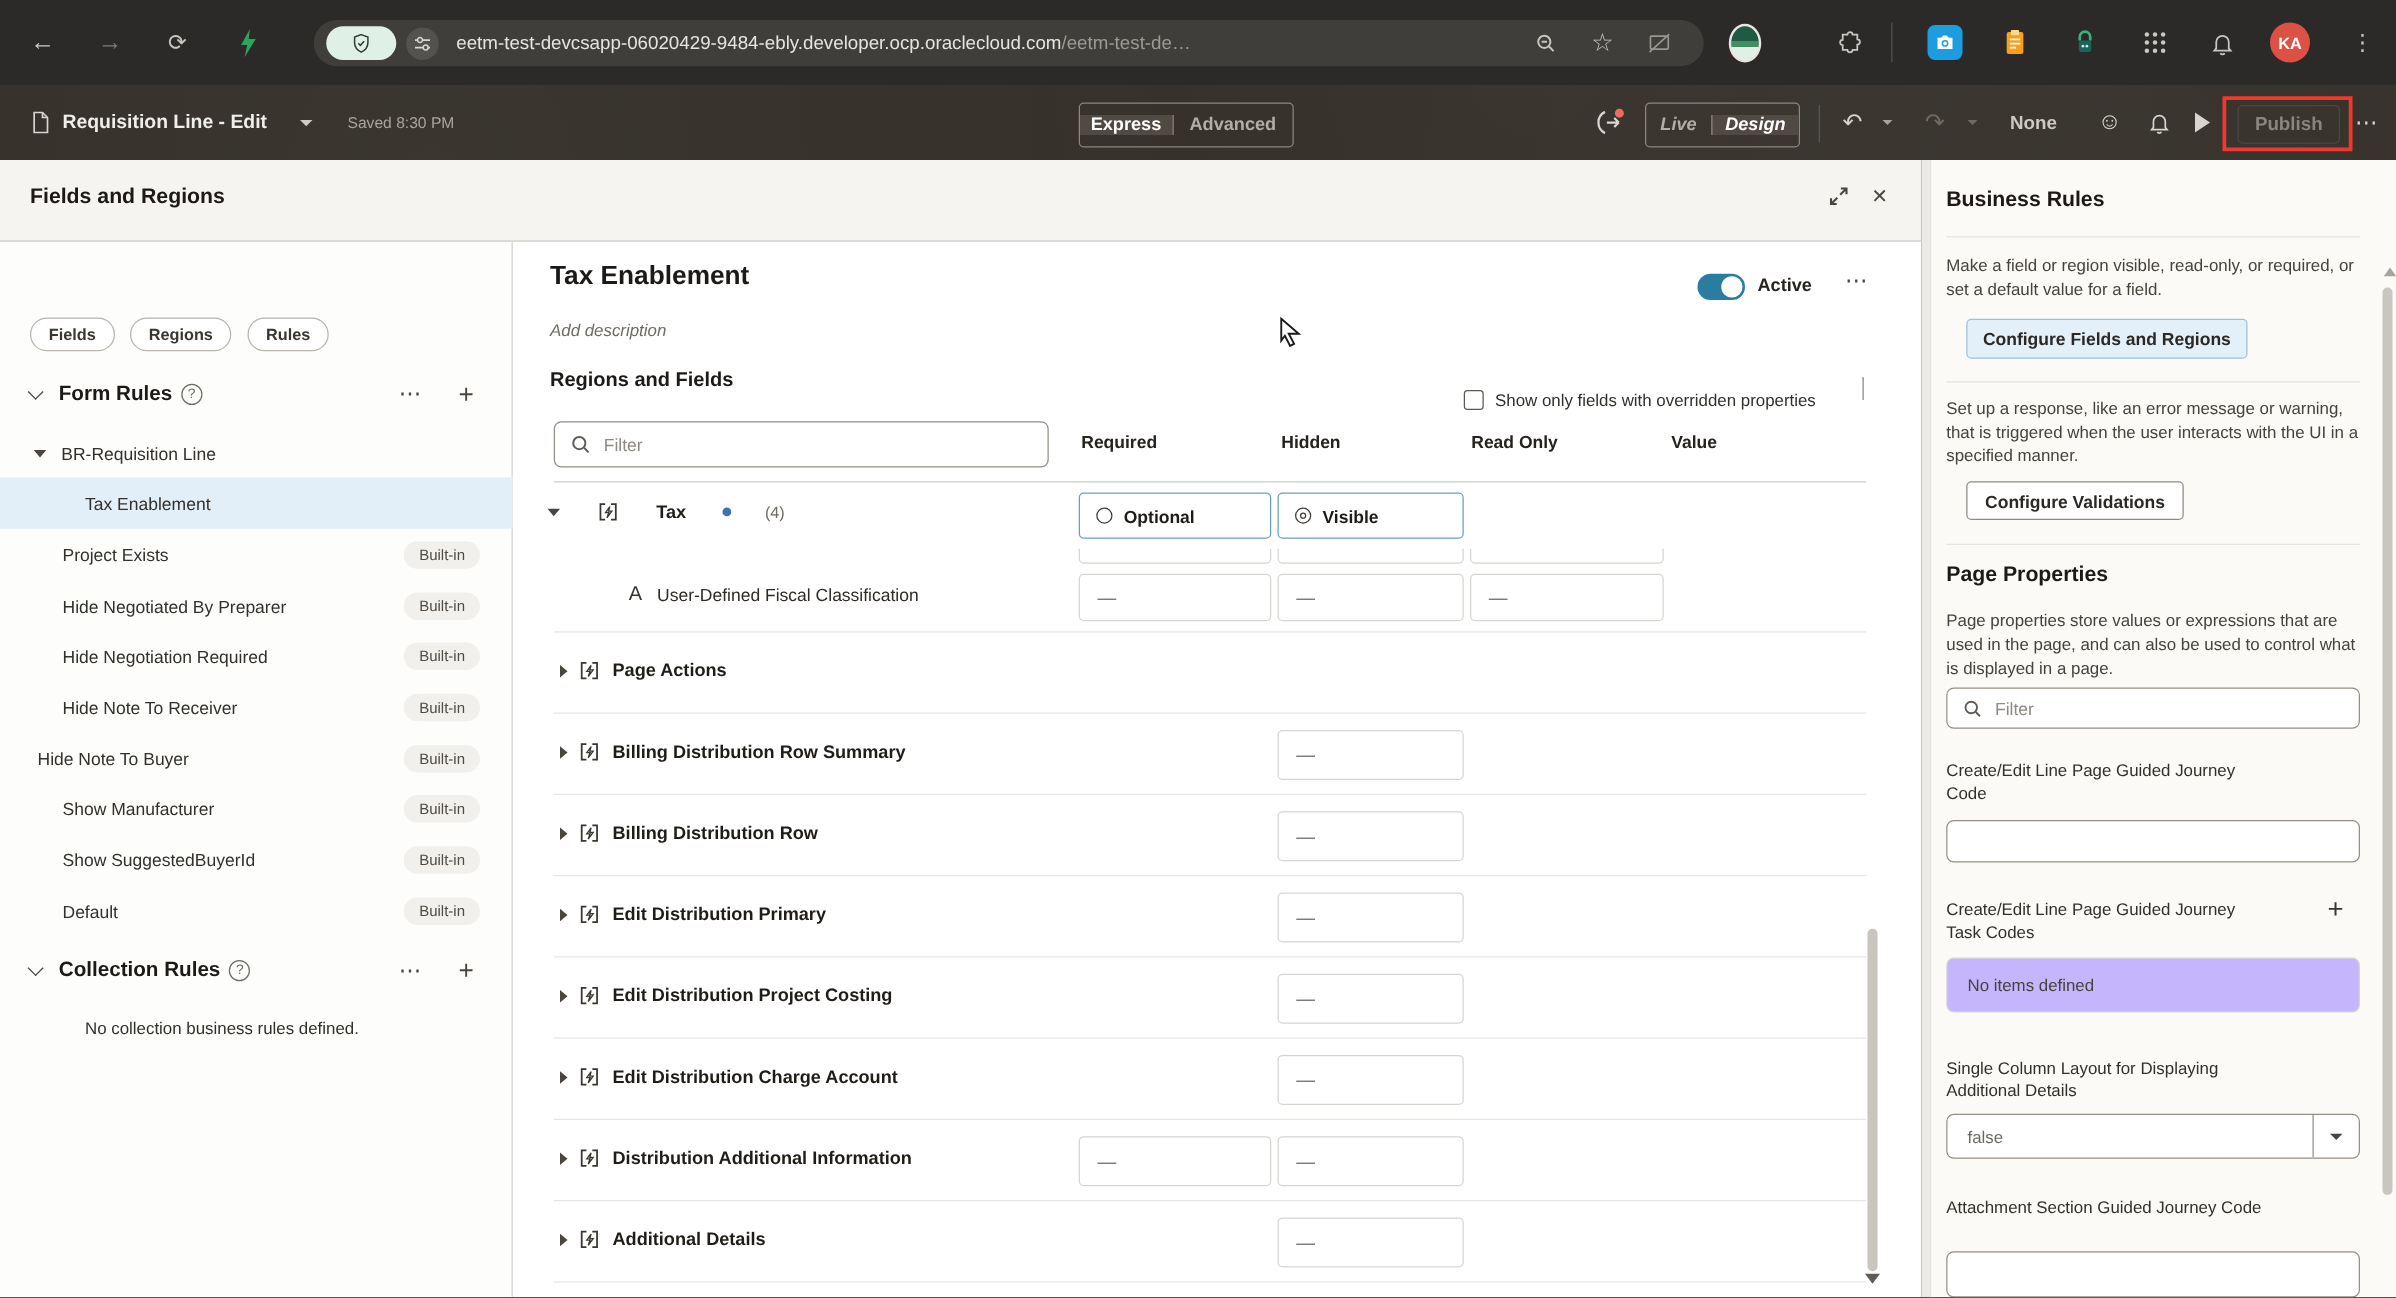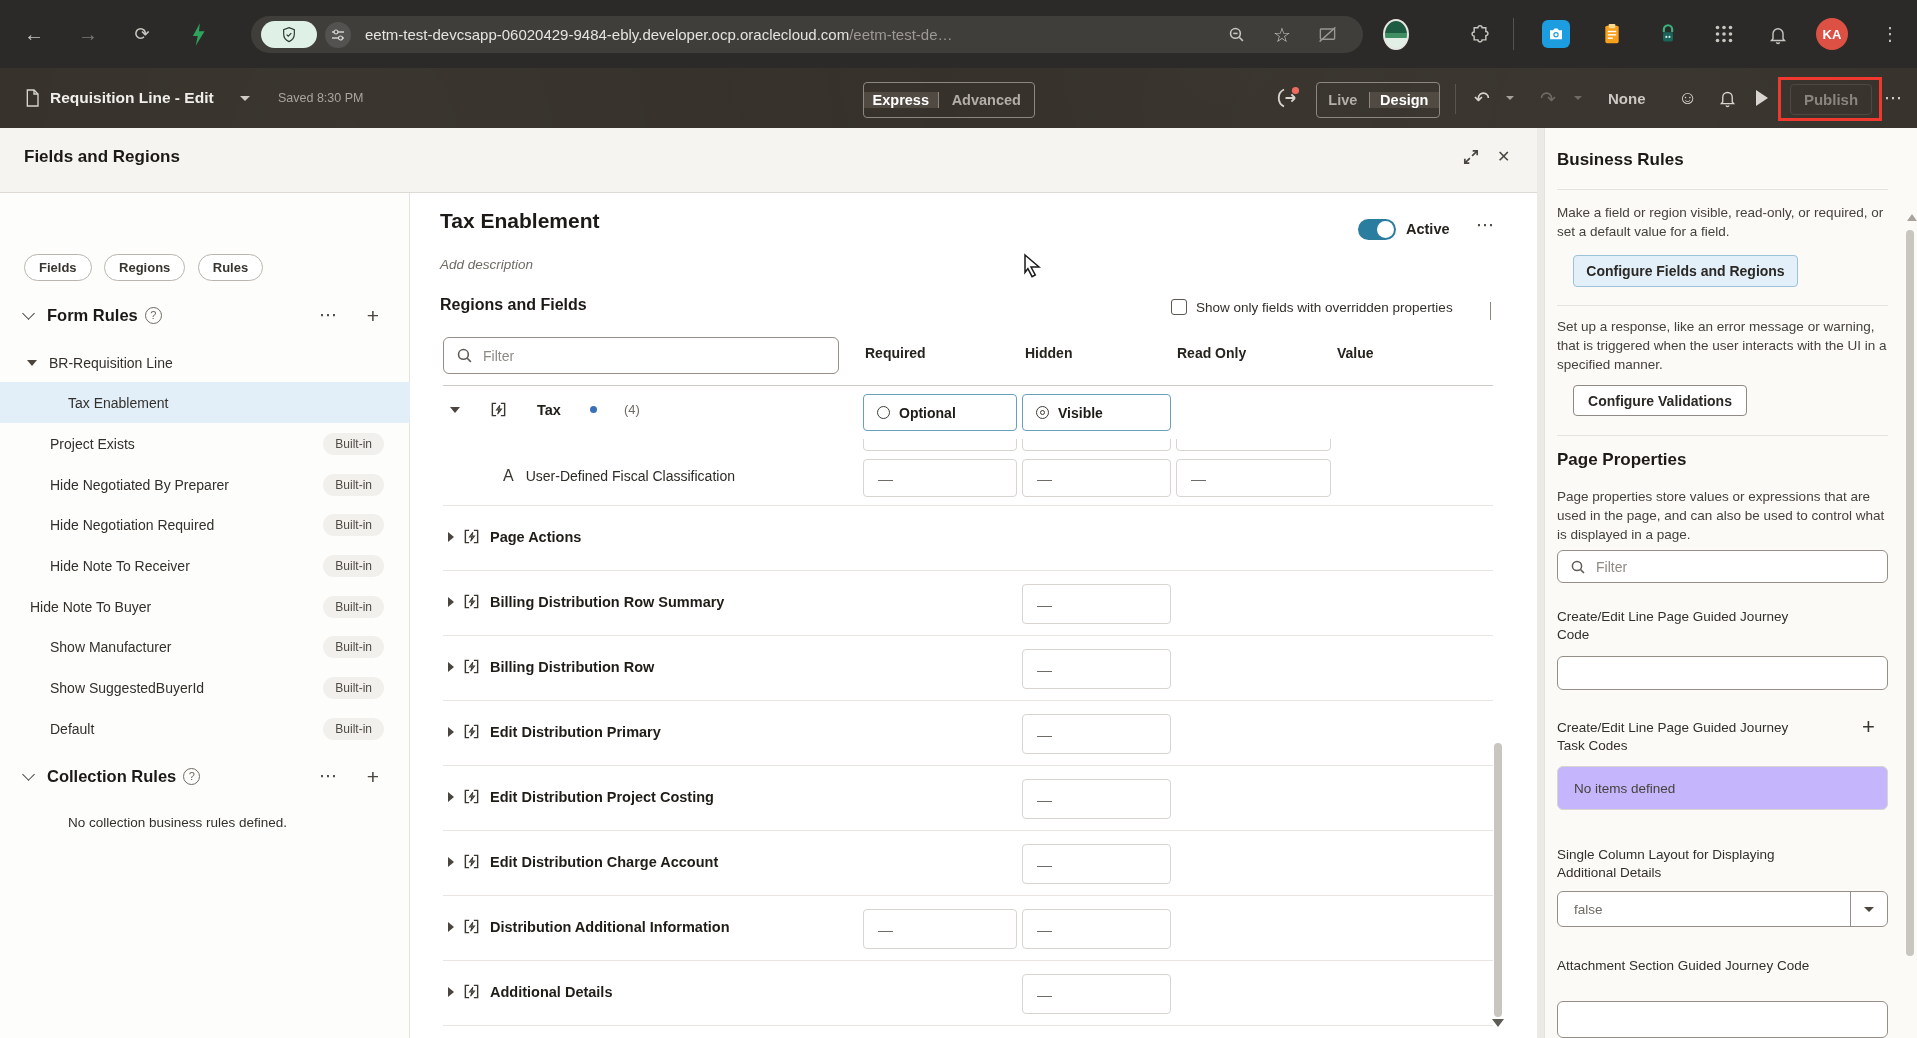--- a/index.html
+++ b/index.html
@@ -234,21 +234,21 @@
     <div class="opt" style="width:96px;border-left:1px solid #8c8780;">Advanced</div>
   </div>
 
   <div class="tb-ic" style="left:1276px;">
     <svg width="24" height="24" viewBox="0 0 24 24" fill="none">
         <path d="M8 3.5a9.5 9.5 0 000 17" stroke="#d8d5d0" stroke-width="1.8"></path>
         <path d="M9.5 12h9.5m0 0l-3.6-3.6M19 12l-3.6 3.6" stroke="#d8d5d0" stroke-width="1.8"></path>
         <circle cx="19.5" cy="4.5" r="3.6" fill="#ee6b60"></circle>
       </svg>
   </div>
-  <div class="seg" style="left:1316px;width:124px;">
+  <div class="seg" style="left:1316px;width:124px;font-style:italic;">
     <div class="opt" style="width:52px;">Live</div>
     <div class="opt sel" style="width:70px;border-left:1px solid #8c8780;">Design</div>
   </div>
   <div class="abs" style="left:1455px;top:84px;width:1px;height:30px;background:#5a564f;"></div>
   <div class="tb-ic" style="left:1474px;font-size:19px;">↶</div>
   <div class="tb-ic" style="left:1506px;">
       <span class="caret-s"></span>
     </div>
   <div class="tb-ic" style="left:1540px;font-size:19px;color:#6f6b64;">↷</div>
   <div class="tb-ic" style="left:1574px;">
@@ -348,41 +348,41 @@
   <div id="mainc">
     <div class="mtitle">Tax Enablement</div>
     <div class="toggle" style="left:948px;top:26px;">
         <span class="knob"></span>
       </div>
     <div class="abs" style="left:996px;top:28px;font-size:14.5px;font-weight:bold;color:#26231e;">Active</div>
     <div class="abs" style="left:1066px;top:21px;"><span class="dots3">⋯</span></div>
     <div class="abs" style="left:30px;top:64px;font-size:13.5px;font-style:italic;color:#6f6b64;">Add description</div>
 
     <div class="abs" style="left:30px;top:103px;font-size:16px;font-weight:bold;color:#1c1916;">Regions and Fields</div>
-    <div class="abs" style="left:761px;top:106px;display:flex;align-items:center;text-align:right;">
+    <div class="abs" style="left:761px;top:119px;display:flex;align-items:center;text-align:right;">
       <span class="checkbox"></span>
       <span style="margin-left:9px;font-size:13.5px;color:#33302b;">Show only fields with overridden properties</span>
     </div>
 
     <div class="searchbox" style="left:33px;top:144px;width:396px;height:37px;">
       <span style="margin:0 8px 0 12px;display:flex;">
         <svg width="17" height="17" viewBox="0 0 16 16" fill="none" stroke="#5f5b55" stroke-width="1.5">
             <circle cx="7" cy="7" r="4.6"></circle>
             <line x1="10.6" y1="10.6" x2="14" y2="14"></line>
           </svg>
       </span>
       <input readonly="" placeholder="Filter" style="">
     </div>
     <div class="colhdr" style="left:455px;top:152px;">Required</div>
     <div class="colhdr" style="left:615px;top:152px;">Hidden</div>
     <div class="colhdr" style="left:767px;top:152px;">Read Only</div>
     <div class="colhdr" style="left:927px;top:152px;">Value</div>
 
     <div class="abs" style="left:33px;top:192px;width:1050px;border-top:1px solid #cfccc6;"></div>
-    <div class="rowlabel" style="left:40px;top:208px;gap:20px;">
+    <div class="rowlabel" style="left:28px;top:208px;gap:20px;">
       <span class="tri-d"></span>
       <span style="margin-left:10px;display:flex;">
         <svg width="17" height="17" viewBox="0 0 18 18" fill="none" stroke="#3a362f" stroke-width="1.5">
             <path d="M6.5 2.5h-4v13h4M11.5 2.5h4v13h-4"></path>
             <path d="M10.5 4.5L6.8 9.6h2.8L8 14l4.2-5.6H9.4z" stroke-width="1.1"></path>
           </svg>
       </span>
       <span class="rlab">Tax</span>
       <span style="width:7px;height:7px;border-radius:50%;background:#3a70b8;margin-left:9px;"></span>
       <span style="margin-left:7px;font-size:13px;color:#6f6b64;">(4)</span>

